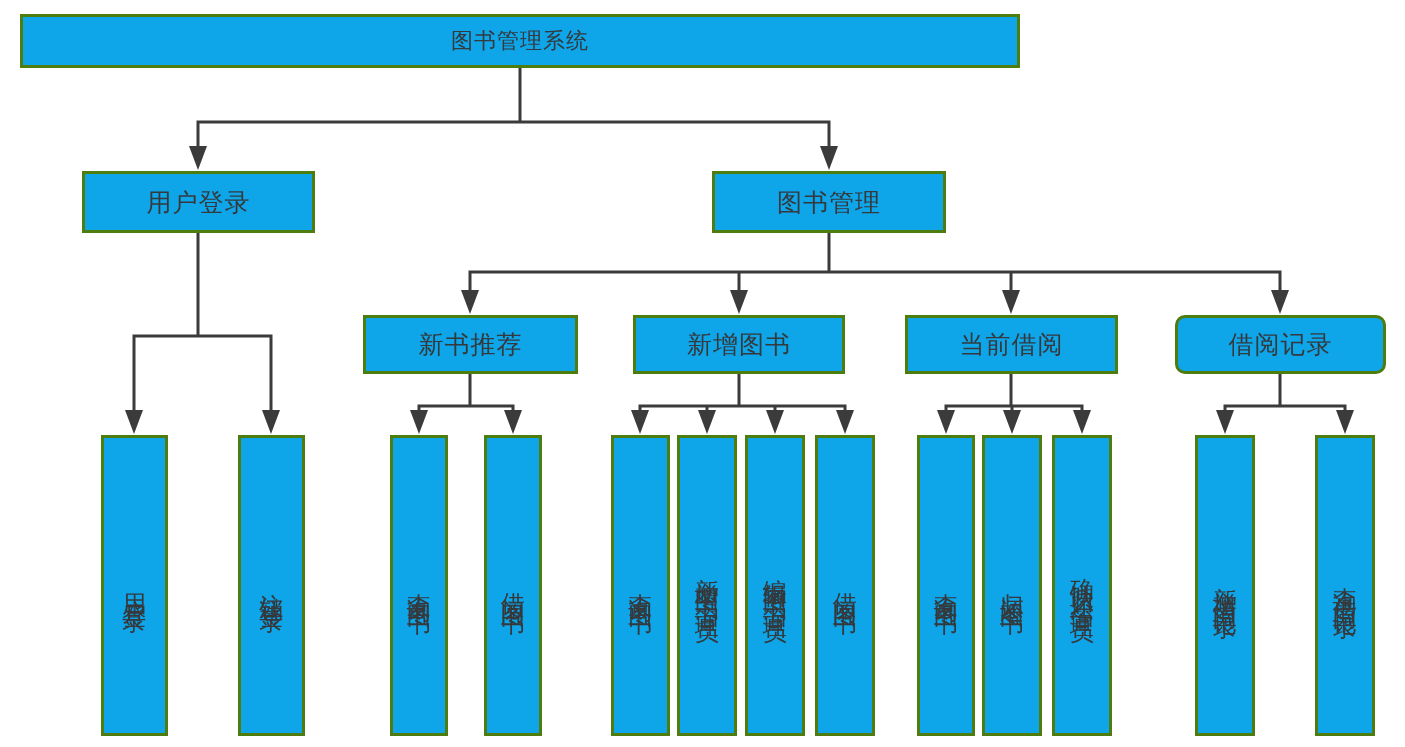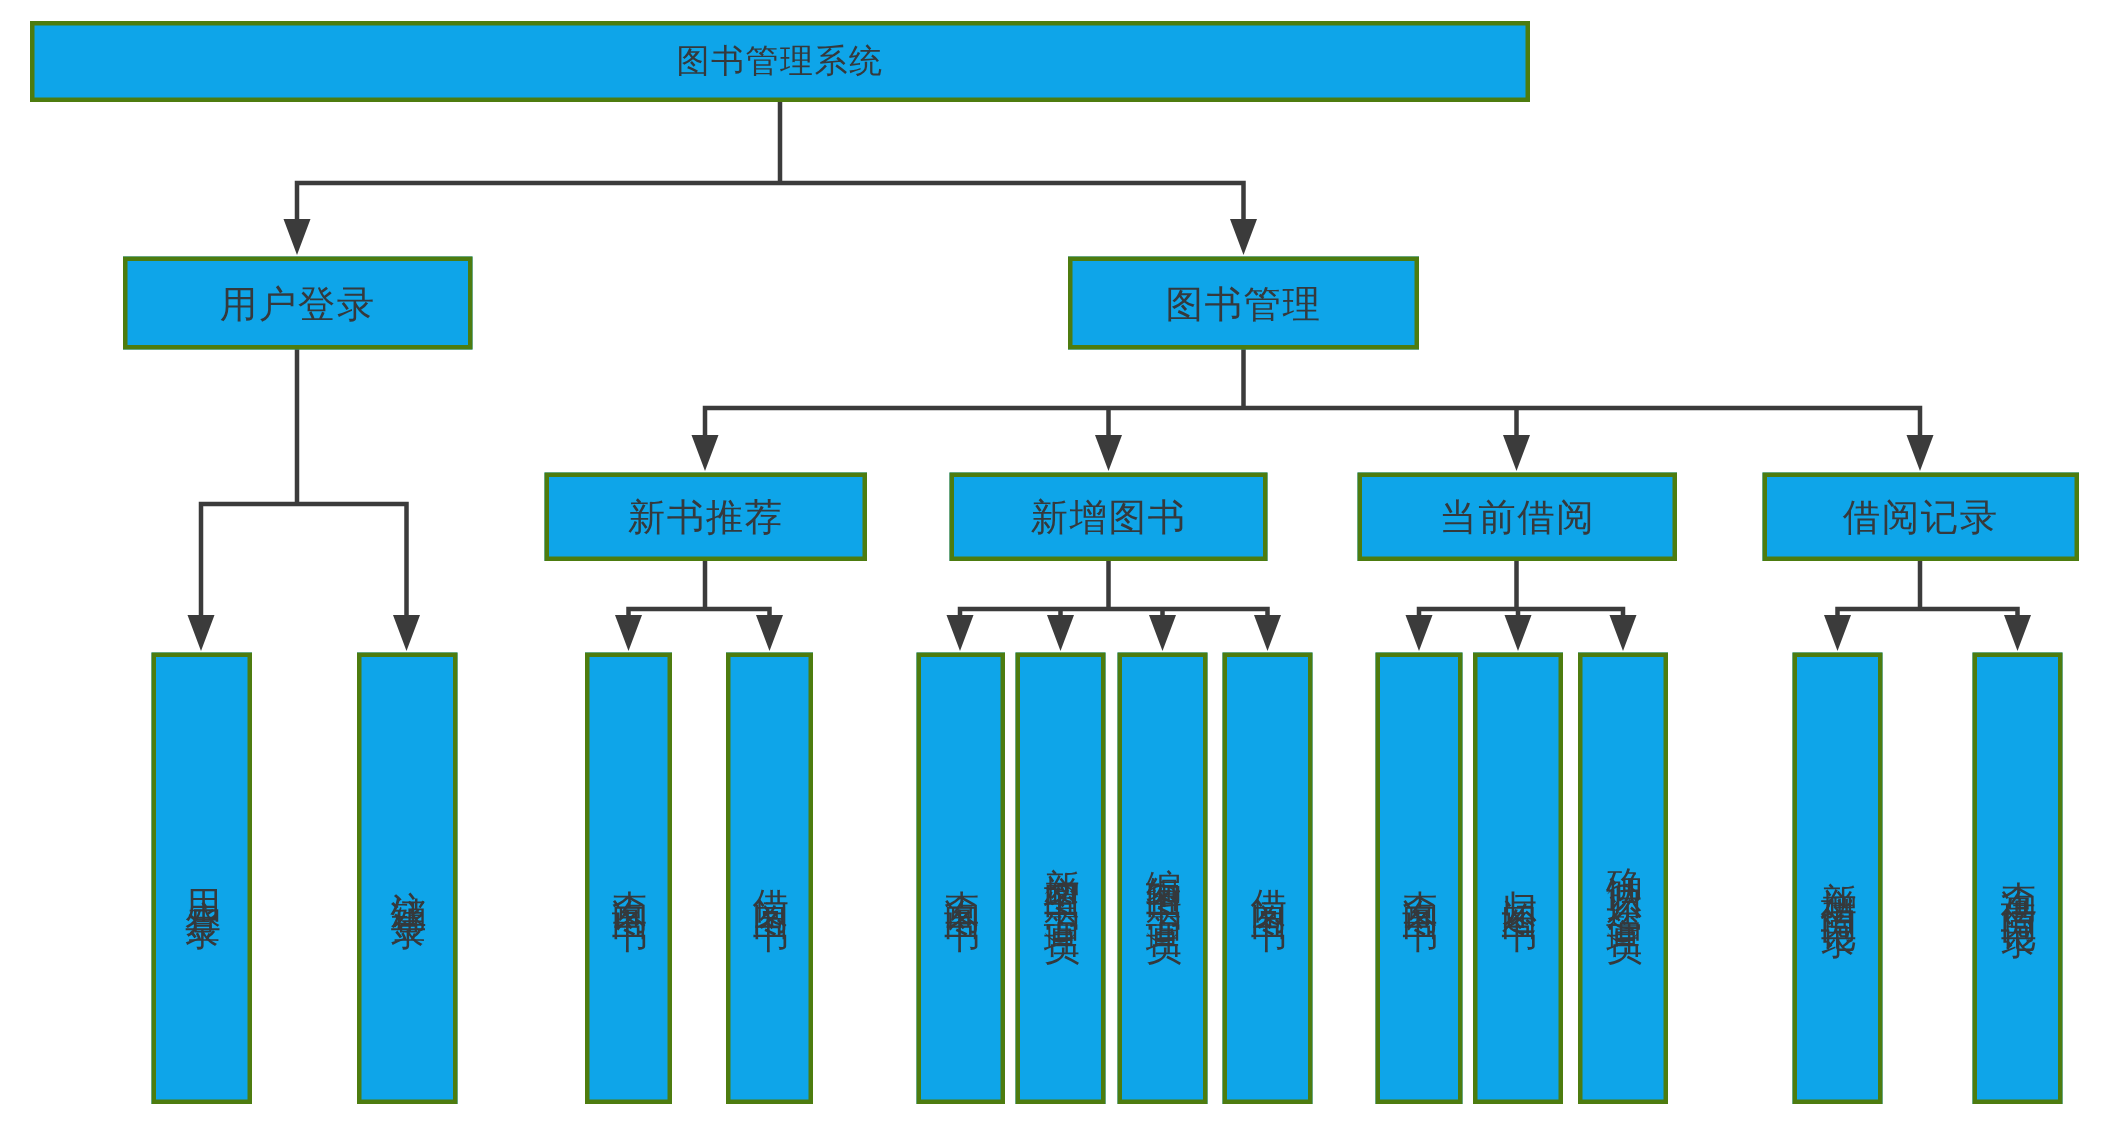--- a/index.html
+++ b/index.html
@@ -110,21 +110,21 @@
 
   <div class="box" style="left:712px; top:171px; width:234px; height:62px;">
     <span class="hlabel">图书管理</span>
   </div>
   <div class="box" style="left:633px; top:315px; width:212px; height:59px;">
     <span class="hlabel">新增图书</span>
   </div>
   <div class="box" style="left:905px; top:315px; width:213px; height:59px;">
     <span class="hlabel">当前借阅</span>
   </div>
-  <div class="box" style="left:1175px; top:315px; width:211px; height:59px;">
+  <div class="box" style="left:1175px; top:315px; width:211px; height:59px;border-radius:10px;">
     <span class="hlabel">借阅记录</span>
   </div>
 
   <div class="box" style="left:101px; top:435px; width:67px; height:301px;">
     <span class="vlabel">用户登录</span>
   </div>
   <div class="box" style="left:238px; top:435px; width:67px; height:301px;">
     <span class="vlabel">注销登录</span>
   </div>
 

